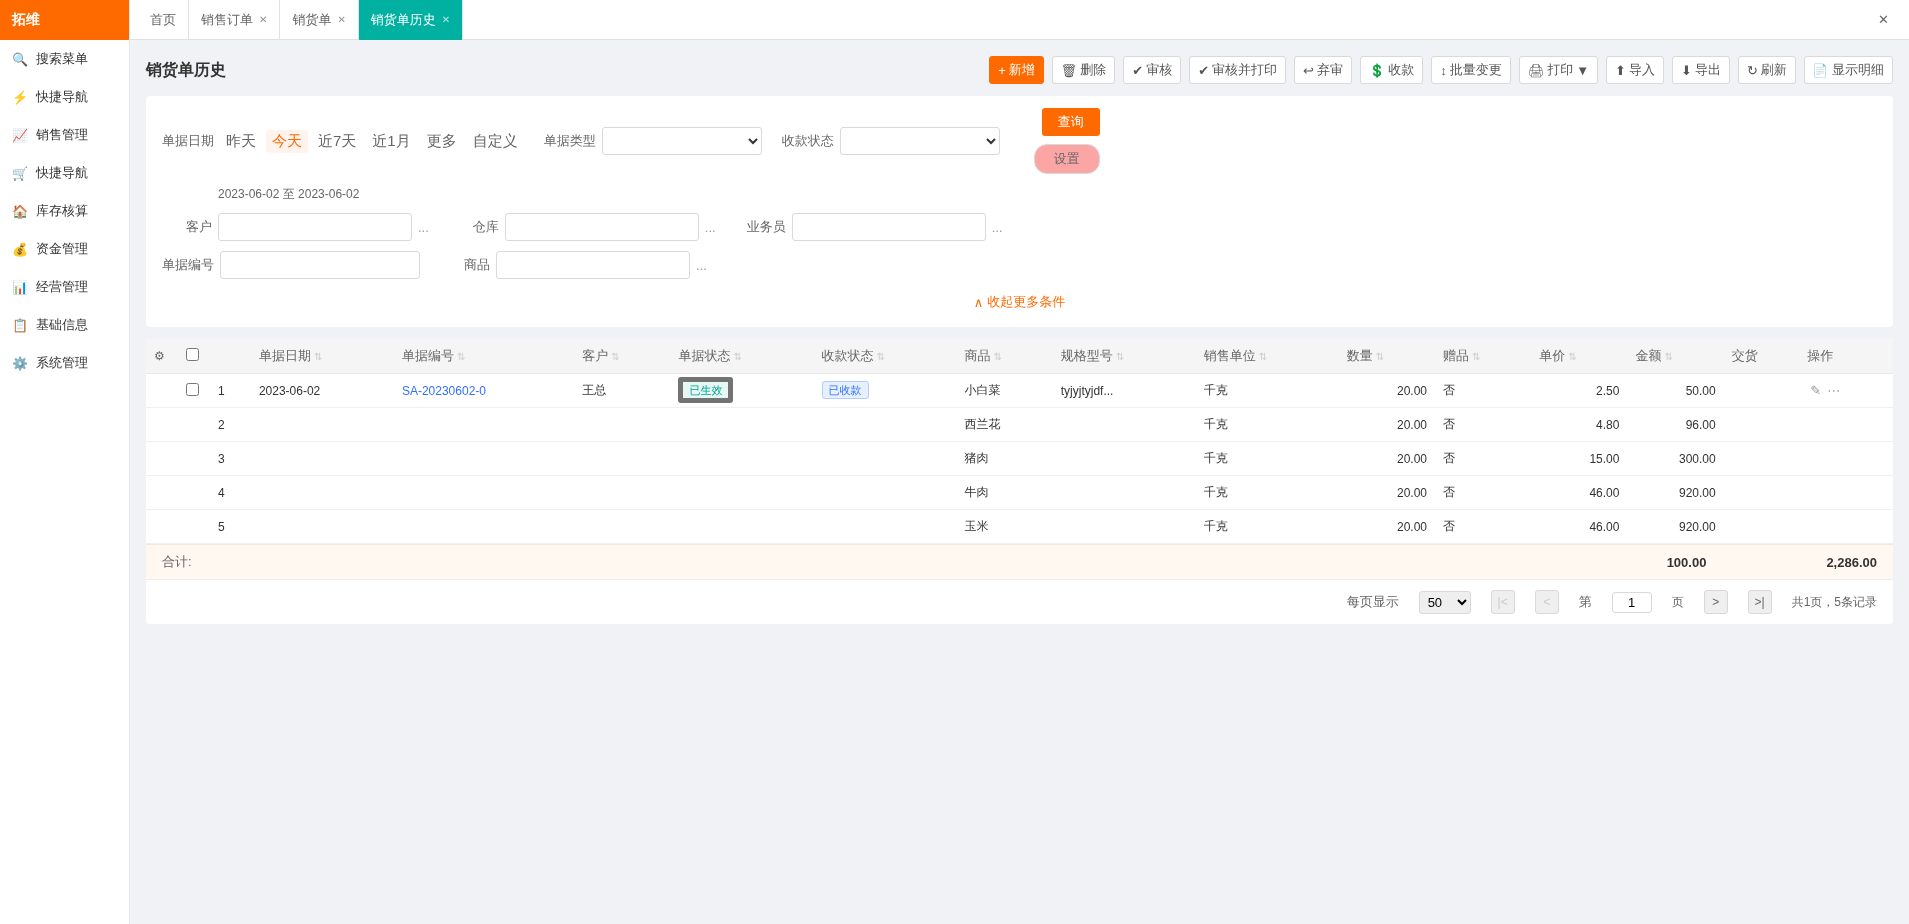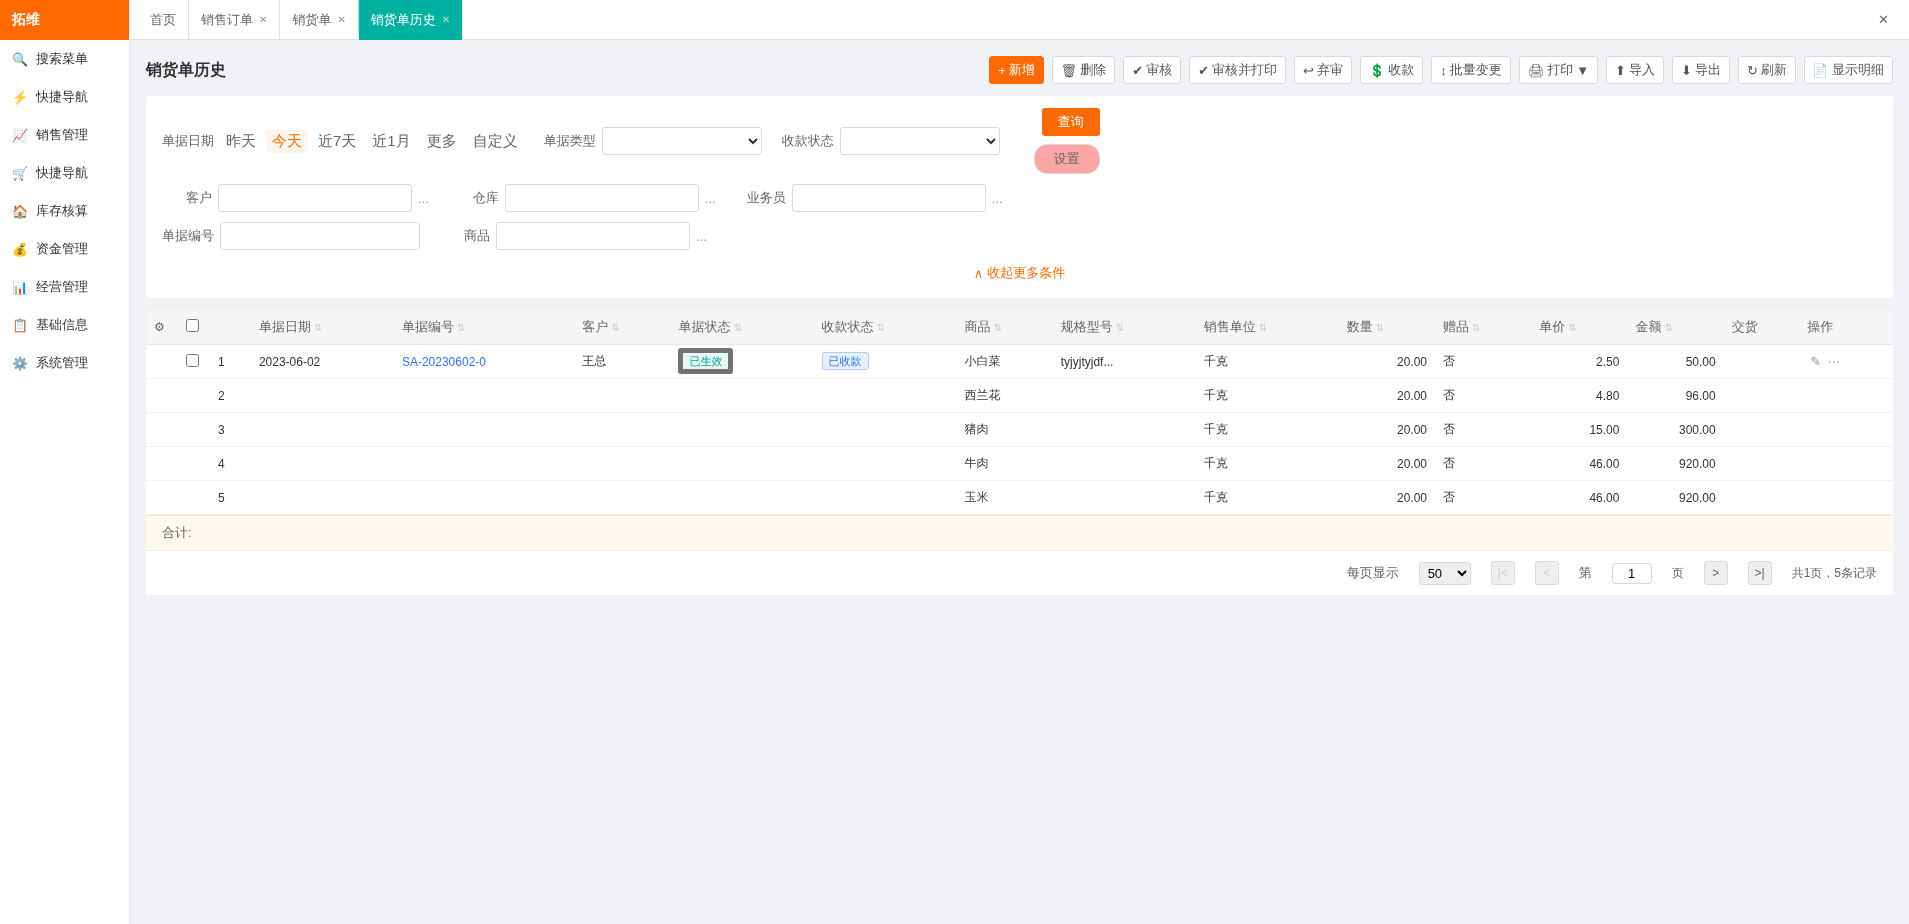--- a/index.html
+++ b/index.html
@@ -222,20 +222,23 @@
         <div class="filter-item">
           <span class="filter-label">收款状态</span>
           <select class="filter-select">
             <option value=""></option>
           </select>
         </div>
         <div class="filter-actions">
           <button class="query-btn">查询</button>
           <button class="set-btn">设置</button>
         </div>
+      </div>
+      <div class="filter-row">
+        <span class="date-range-text" style="margin-left:56px;">2023-06-02 至 2023-06-02</span>
       </div>
       <div class="filter-row">
         <div class="filter-item">
           <span class="filter-label">客户</span>
           <input class="filter-input" style="min-width: 160px;">
           <span class="filter-dots">...</span>
         </div>
         <div class="filter-item">
           <span class="filter-label">仓库</span>
           <input class="filter-input" style="min-width: 160px;">
@@ -441,20 +444,24 @@
     <td style="text-align:right;">46.00</td>
     <td style="text-align:right;">920.00</td>
     <td></td>
     <td></td>
   </tr>
           </tbody>
       </table>
 
       <div class="table-footer">
         <span class="footer-label">合计:</span>
+        <div class="footer-total">
+          <span class="footer-val" style="margin-left:600px;">100.00</span>
+          <span class="footer-val">2,286.00</span>
+        </div>
       </div>
 
       <div class="pagination">
         <span class="page-size-label">每页显示</span>
         <select class="page-size-select">
           <option>50</option>
           <option>100</option>
         </select>
         <button class="page-nav disabled">|&lt;</button>
         <button class="page-nav disabled">&lt;</button>

